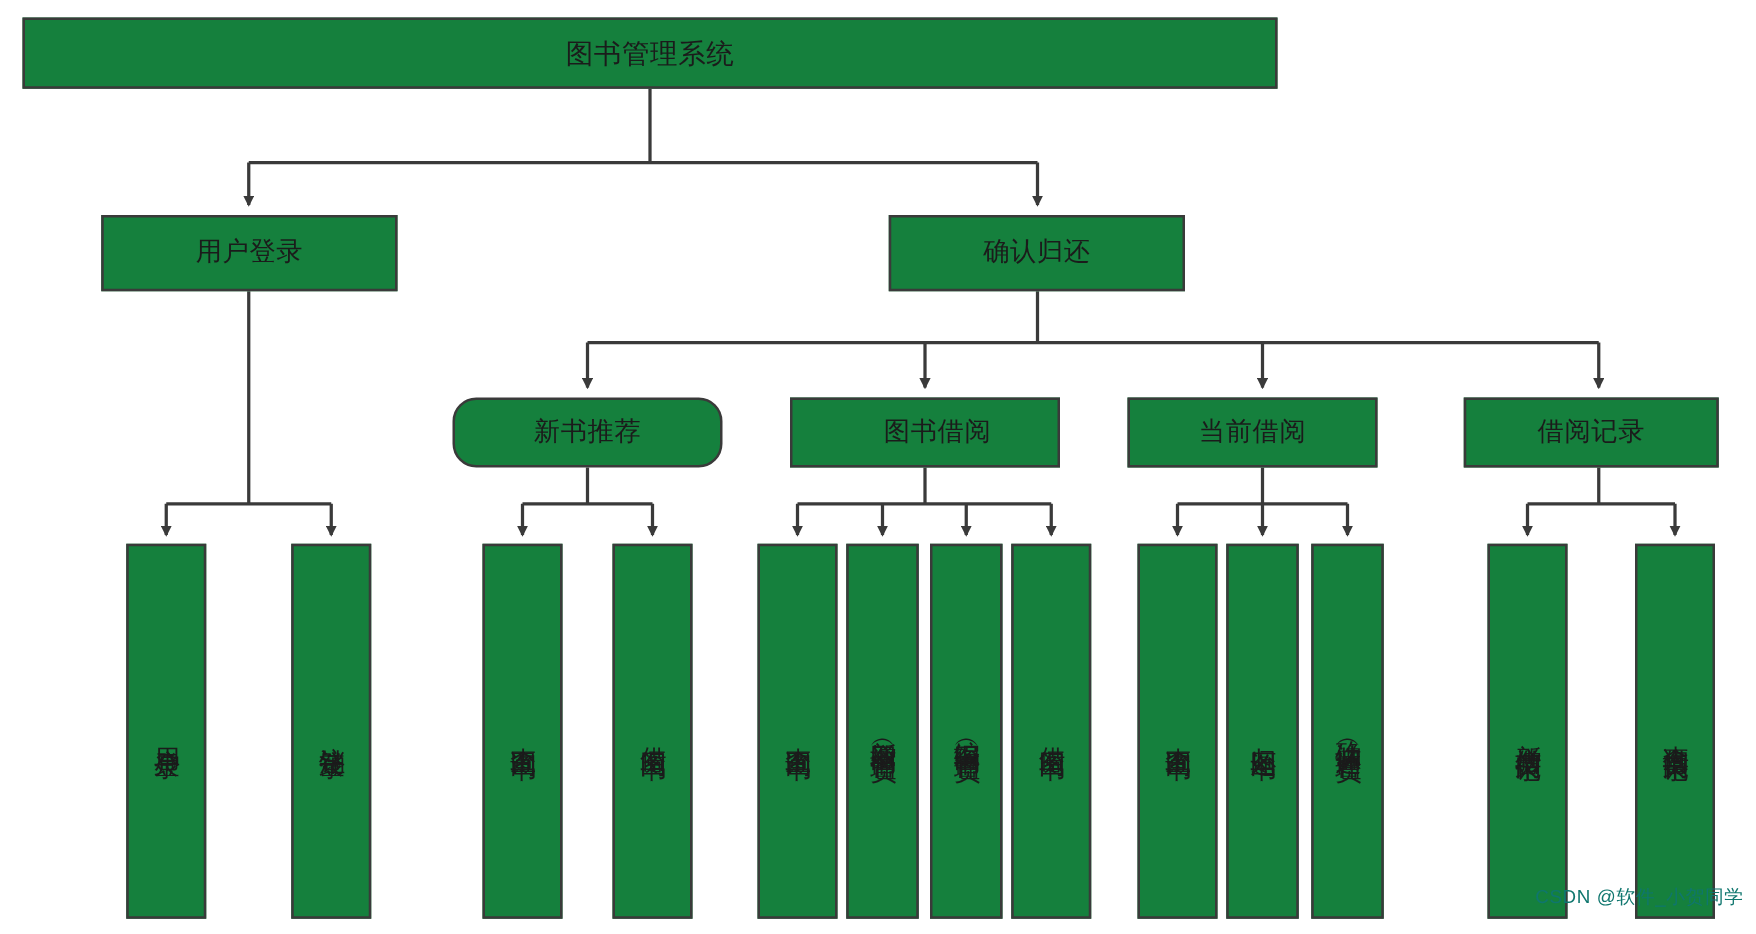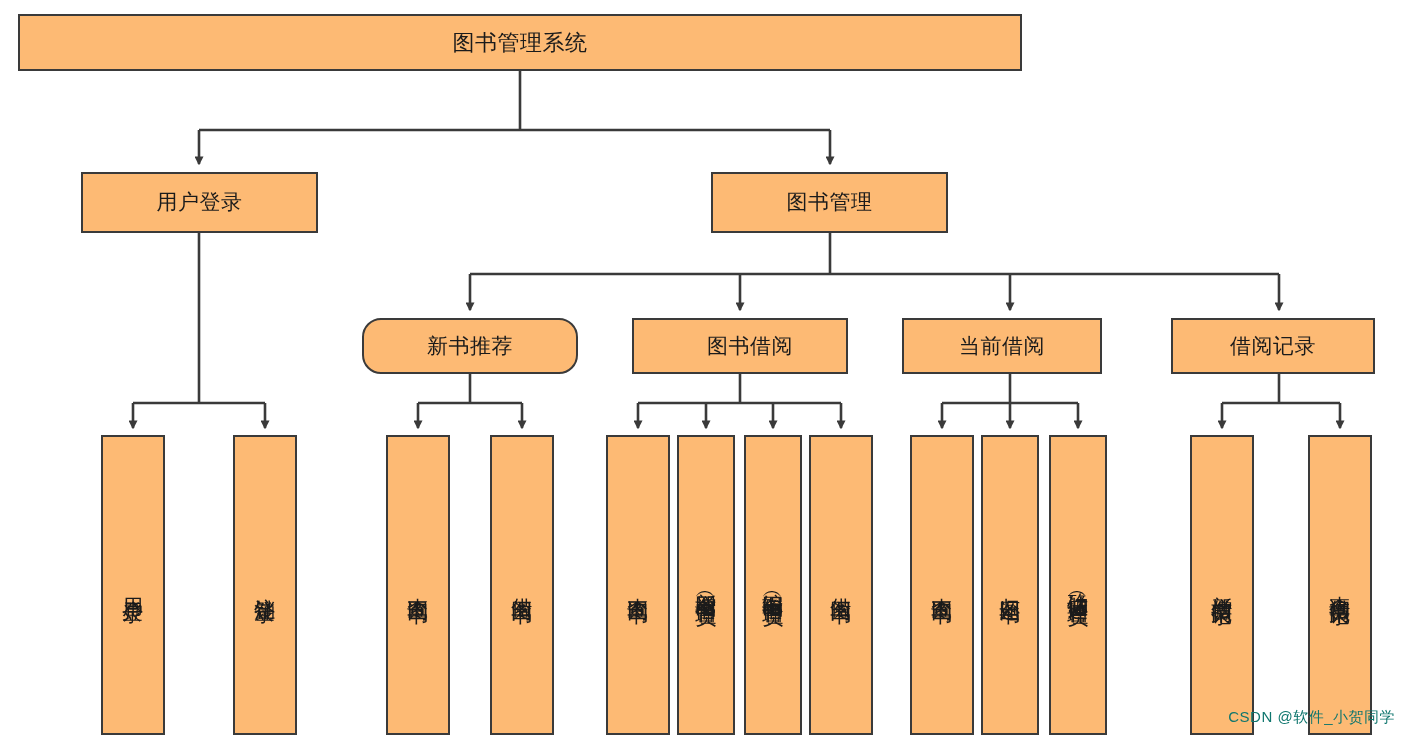--- a/index.html
+++ b/index.html
@@ -22,21 +22,21 @@
     position: absolute;
     left: 0;
     top: 0;
     width: 1405px;
     height: 747px;
     pointer-events: none;
   }
   .node {
     position: absolute;
     box-sizing: border-box;
-    background: #fdba74;
+    background: #15803d;
     border: 2.5px solid #3a3a3a;
     display: flex;
     align-items: center;
     justify-content: center;
     color: #1b1b1b;
     z-index: 2;
   }
   .node .label {
     display: block;
     text-align: center;
@@ -136,21 +136,21 @@
   </svg>
 
   <div class="node horiz title" style="left:18px; top:14px; width:1004px; height:57px;">
     <span class="label">图书管理系统</span>
   </div>
 
   <div class="node horiz" style="left:81px; top:172px; width:237px; height:61px;">
     <span class="label">用户登录</span>
   </div>
   <div class="node horiz" style="left:711px; top:172px; width:237px; height:61px;">
-    <span class="label">图书管理</span>
+    <span class="label">确认归还</span>
   </div>
 
   <div class="node horiz" style="left:362px; top:318px; width:216px; height:56px;border-radius:19px;">
     <span class="label">新书推荐</span>
   </div>
   <div class="node horiz" style="left:632px; top:318px; width:216px; height:56px;padding-left:20px;">
     <span class="label">图书借阅</span>
   </div>
   <div class="node horiz" style="left:902px; top:318px; width:200px; height:56px;">
     <span class="label">当前借阅</span>

